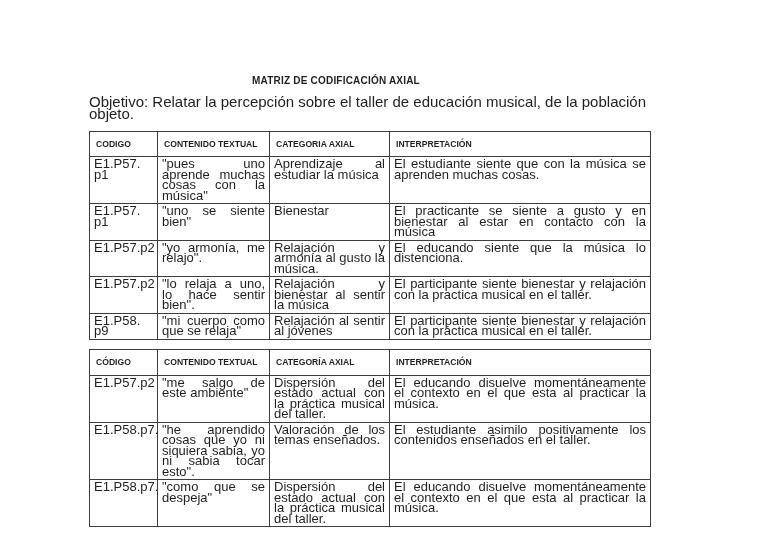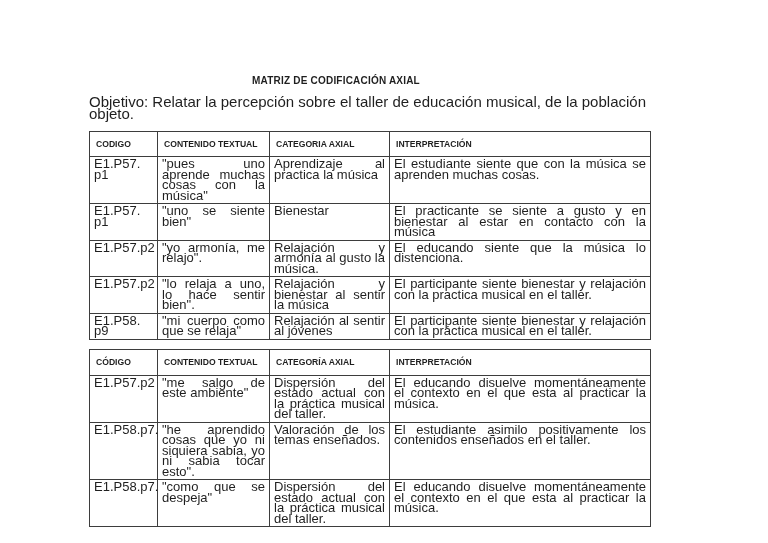--- a/index.html
+++ b/index.html
@@ -93,21 +93,21 @@
     <tbody>
       <tr class="hdr">
         <th>CODIGO</th>
         <th>CONTENIDO TEXTUAL</th>
         <th>CATEGORIA AXIAL</th>
         <th>INTERPRETACIÓN</th>
       </tr>
       <tr class="r0">
         <td class="cell-code">E1.P57. p1</td>
         <td class="cell-just">"pues uno aprende muchas cosas con la música"</td>
-        <td class="cell-just">Aprendizaje al practica la música</td>
+        <td class="cell-just">Aprendizaje al estudiar la música</td>
         <td class="cell-just">El estudiante siente que con la música se aprenden muchas cosas.</td>
       </tr>
       <tr class="r1">
         <td class="cell-code">E1.P57. p1</td>
         <td class="cell-just">"uno se siente bien"</td>
         <td class="cell-just">Bienestar</td>
         <td class="cell-just">El practicante se siente a gusto y en bienestar al estar en contacto con la música</td>
       </tr>
       <tr class="r2">
         <td class="cell-code">E1.P57.p2</td>

